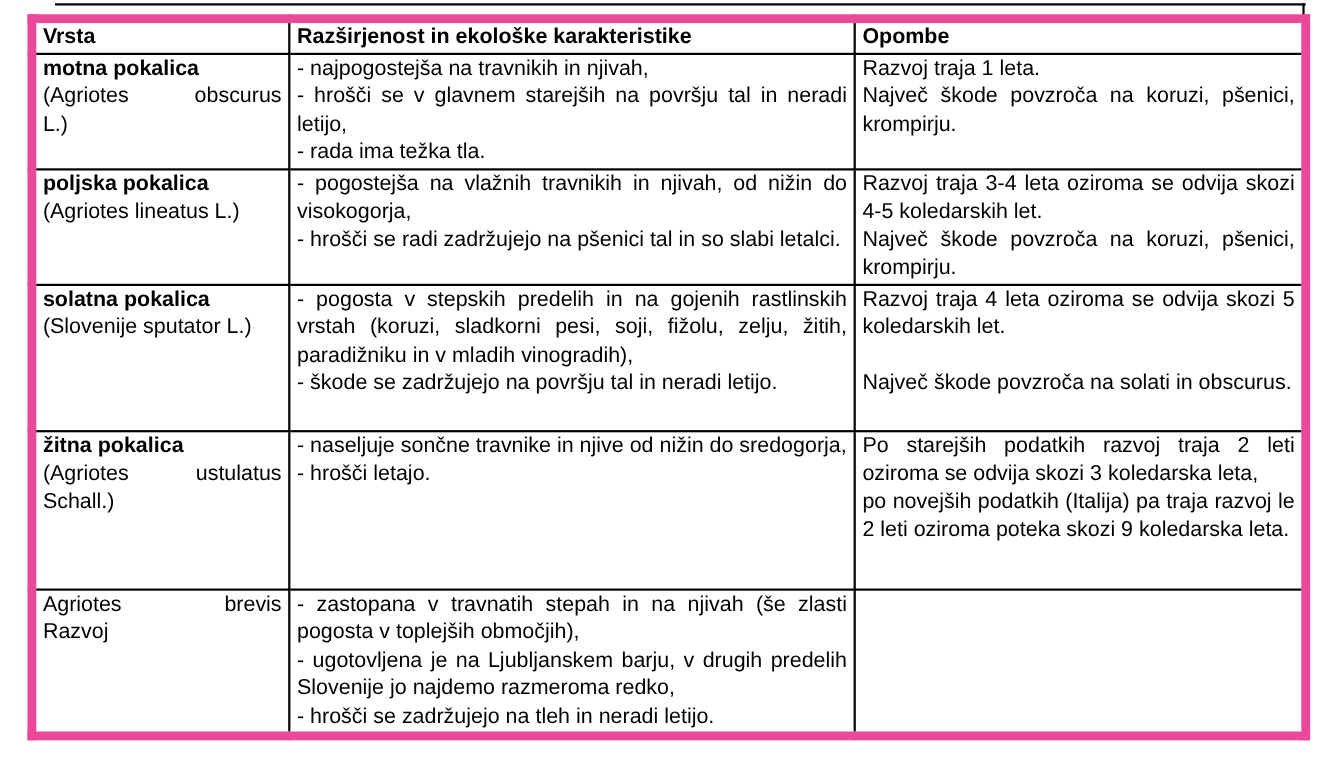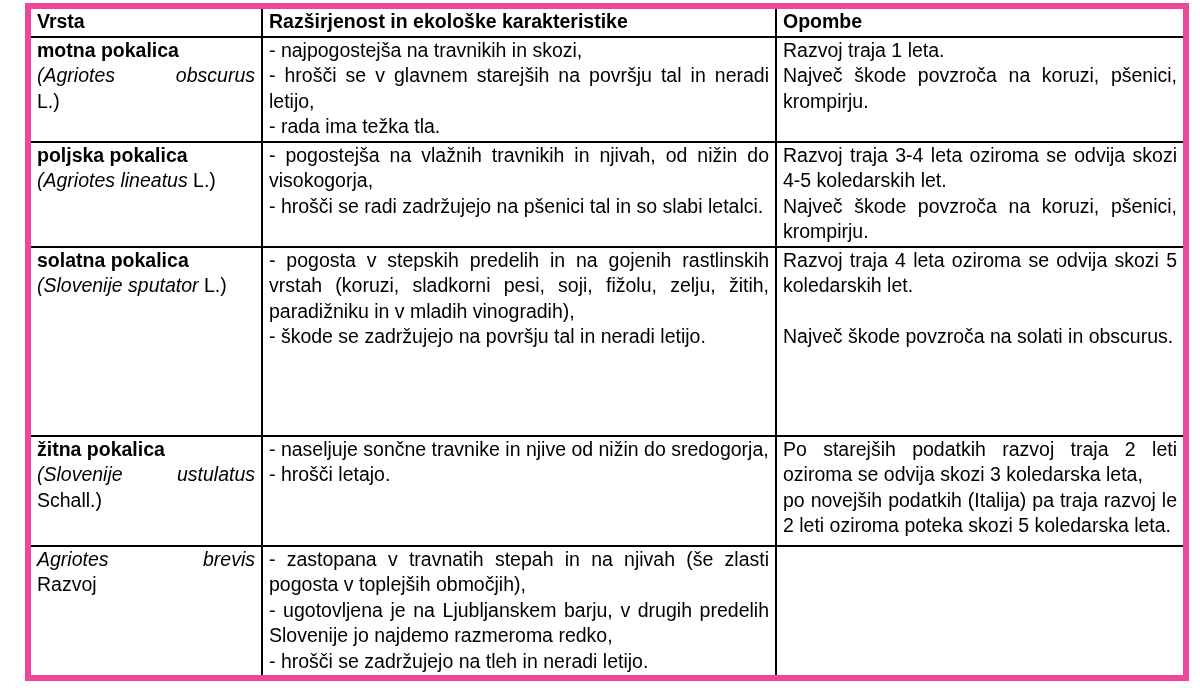--- a/index.html
+++ b/index.html
@@ -24,25 +24,25 @@
     position: absolute;
     left: 1184px;
     top: 3px;
     width: 2px;
     height: 13px;
     background: #000;
   }
   table.species-table {
     position: absolute;
     left: 25px;
-    top: 3px;
+    top: 13px;
     width: 1158px;
     border-collapse: collapse;
     table-layout: fixed;
-    border: 6px solid #ec4899;
+    border: 8px solid #ec4899;
   }
   col.c1 { width: 234px; }
   col.c2 { width: 514px; }
   col.c3 { width: 410px; }
   th, td {
     border: 2px solid #000;
     vertical-align: top;
     padding: 0 6px 1px 6px;
     font-size: 19.5px;
     line-height: 25.5px;
@@ -54,21 +54,21 @@
   }
   td p {
     margin: 0;
     text-align: justify;
     min-height: 25.5px;
   }
   p.name {
     font-weight: bold;
     text-align: left;
   }
-  .lat { font-style: italic; }
+  .lat { }
   p.spread {
     text-align: justify;
     text-align-last: justify;
   }
   p.auth { text-align: left; }
 </style>
 </head>
 <body>
 
 <div class="top-rule-h"></div>
@@ -87,21 +87,21 @@
     <th>Opombe</th>
   </tr>
 
   <tr style="height:101px">
     <td>
       <p class="name">motna pokalica</p>
       <p class="spread"><span class="lat">(Agriotes obscurus</span></p>
       <p class="auth">L.)</p>
     </td>
     <td>
-      <p>- najpogostejša na travnikih in skozi,</p>
+      <p>- najpogostejša na travnikih in njivah,</p>
       <p>- hrošči se v glavnem starejših na površju tal in neradi letijo,</p>
       <p>- rada ima težka tla.</p>
     </td>
     <td>
       <p>Razvoj traja 1 leta.</p>
       <p>Največ škode povzroča na koruzi, pšenici, krompirju.</p>
     </td>
   </tr>
 
   <tr style="height:105px">
@@ -112,49 +112,49 @@
     <td>
       <p>- pogostejša na vlažnih travnikih in njivah, od nižin do visokogorja,</p>
       <p>- hrošči se radi zadržujejo na pšenici tal in so slabi letalci.</p>
     </td>
     <td>
       <p>Razvoj traja 3-4 leta oziroma se odvija skozi 4-5 koledarskih let.</p>
       <p>Največ škode povzroča na koruzi, pšenici, krompirju.</p>
     </td>
   </tr>
 
-  <tr style="height:189px">
+  <tr style="height:133px">
     <td>
       <p class="name">solatna pokalica</p>
       <p class="auth"><span class="lat">(Slovenije sputator</span> <span>L.)</span></p>
     </td>
     <td>
       <p>- pogosta v stepskih predelih in na gojenih rastlinskih vrstah (koruzi, sladkorni pesi, soji, fižolu, zelju, žitih, paradižniku in v mladih vinogradih),</p>
       <p>- škode se zadržujejo na površju tal in neradi letijo.</p>
     </td>
     <td>
       <p>Razvoj traja 4 leta oziroma se odvija skozi 5 koledarskih let.</p>
       <p></p>
       <p>Največ škode povzroča na solati in obscurus.</p>
     </td>
   </tr>
 
-  <tr style="height:110px">
+  <tr style="height:144px">
     <td>
       <p class="name">žitna pokalica</p>
-      <p class="spread"><span class="lat">(Slovenije ustulatus</span></p>
+      <p class="spread"><span class="lat">(Agriotes ustulatus</span></p>
       <p class="auth">Schall.)</p>
     </td>
     <td>
       <p>- naseljuje sončne travnike in njive od nižin do sredogorja,</p>
       <p>- hrošči letajo.</p>
     </td>
     <td>
       <p>Po starejših podatkih razvoj traja 2 leti oziroma se odvija skozi 3 koledarska leta,</p>
-      <p>po novejših podatkih (Italija) pa traja razvoj le 2 leti oziroma poteka skozi 5 koledarska leta.</p>
+      <p>po novejših podatkih (Italija) pa traja razvoj le 2 leti oziroma poteka skozi 9 koledarska leta.</p>
     </td>
   </tr>
 
   <tr style="height:125px">
     <td>
       <p class="spread"><span class="lat">Agriotes brevis</span></p>
       <p class="auth">Razvoj</p>
     </td>
     <td>
       <p>- zastopana v travnatih stepah in na njivah (še zlasti pogosta v toplejših območjih),</p>

